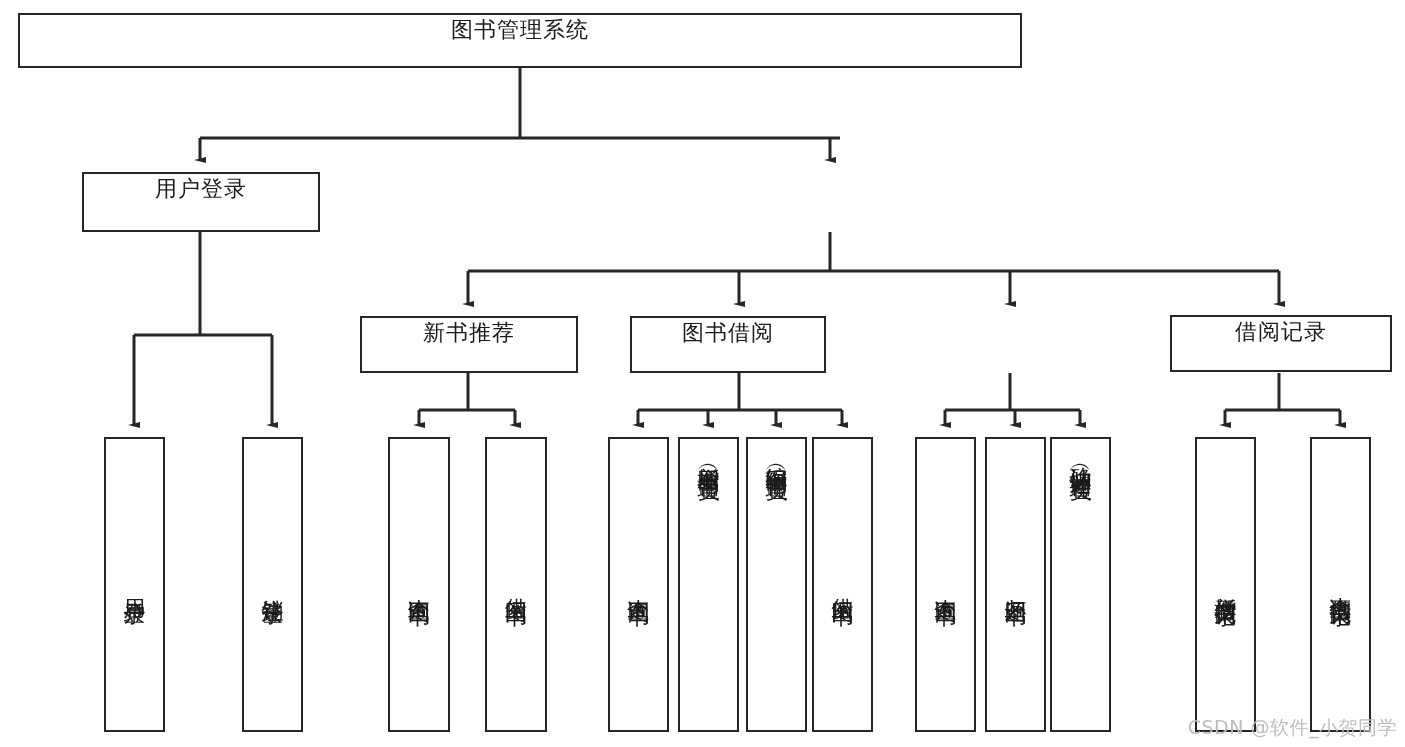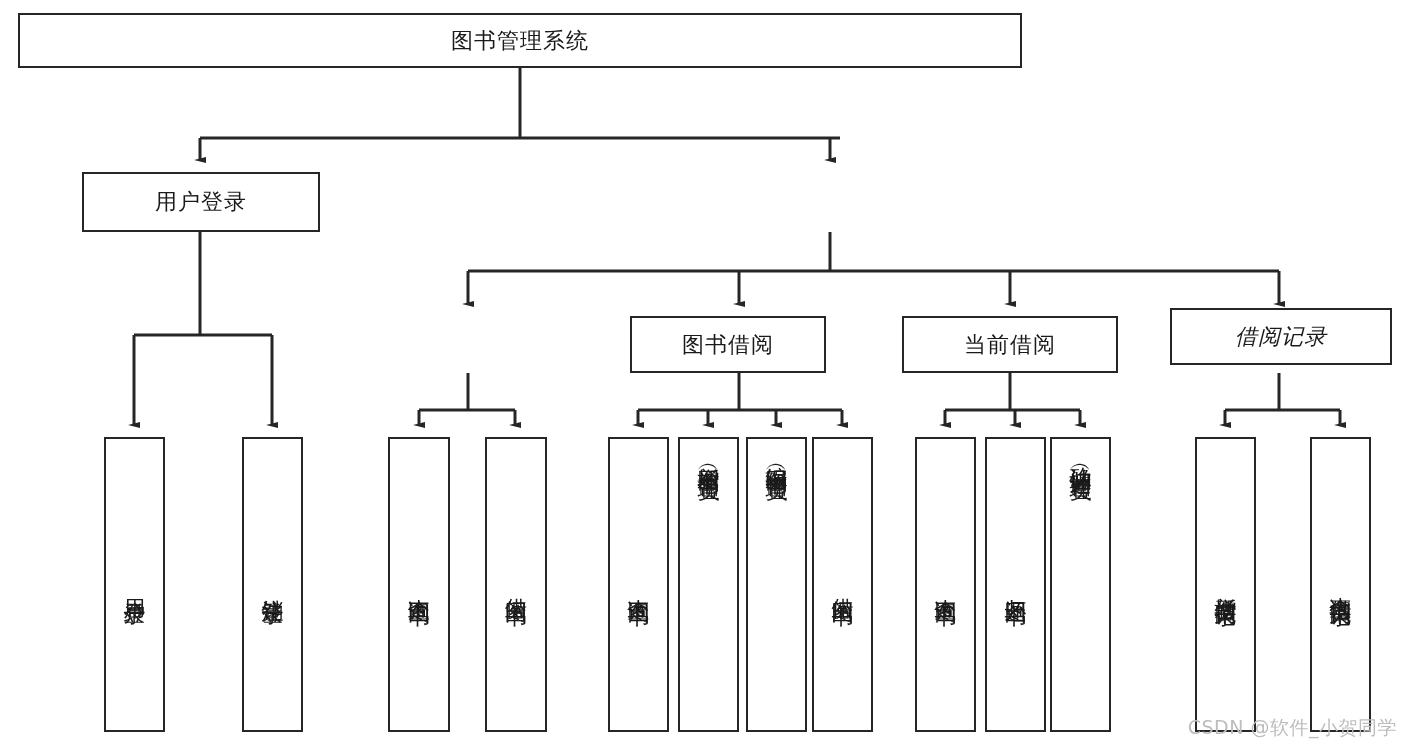--- a/index.html
+++ b/index.html
@@ -23,21 +23,21 @@
     top: 0;
     width: 1405px;
     height: 747px;
   }
   .node {
     position: absolute;
     box-sizing: border-box;
     background: #ffffff;
     border: 2px solid #262626;
     display: flex;
-    align-items: center;
+    align-items: flex-start;
     justify-content: center;
   }
   .node.horiz {
     font-size: 22px;
     color: #1a1a1a;
     letter-spacing: 1px;
   }
   .node.vert {
     align-items: flex-start;
     justify-content: center;
@@ -123,27 +123,27 @@
   </svg>
 
   <div class="node horiz" style="left:18px; top:13px; width:1004px; height:55px;">
     <span>图书管理系统</span>
   </div>
 
   <div class="node horiz" style="left:82px; top:172px; width:238px; height:60px;">
     <span>用户登录</span>
   </div>
 
+  <div class="node horiz" style="left:360px; top:316px; width:218px; height:57px;">
+    <span>新书推荐</span>
+  </div>
   <div class="node horiz" style="left:630px; top:316px; width:196px; height:57px;">
     <span>图书借阅</span>
   </div>
-  <div class="node horiz" style="left:902px; top:316px; width:216px; height:57px;">
-    <span>当前借阅</span>
-  </div>
-  <div class="node horiz" style="left:1170px; top:308px; width:222px; height:57px;font-style:italic;">
+  <div class="node horiz" style="left:1170px; top:315px; width:222px; height:57px;">
     <span>借阅记录</span>
   </div>
 
   <div class="node vert mid" style="left:104px; top:437px; width:61px; height:295px;">
     <span class="vtext">用户登录</span>
   </div>
   <div class="node vert mid" style="left:242px; top:437px; width:61px; height:295px;">
     <span class="vtext">注销登录</span>
   </div>
 

